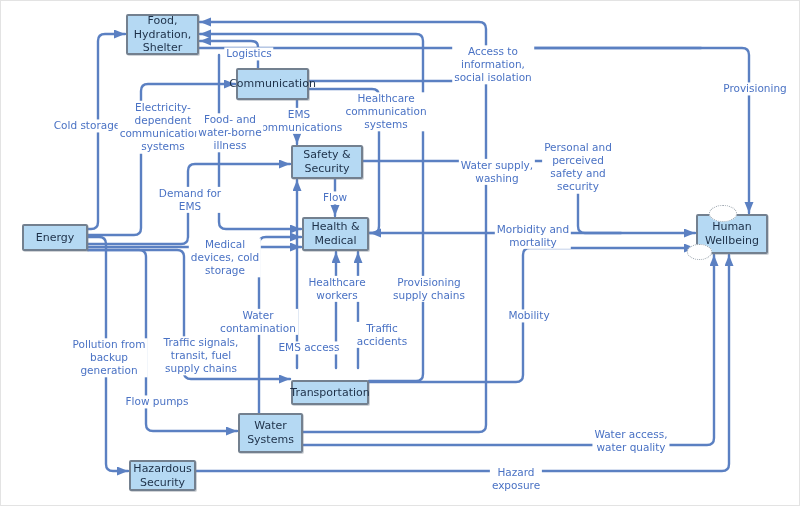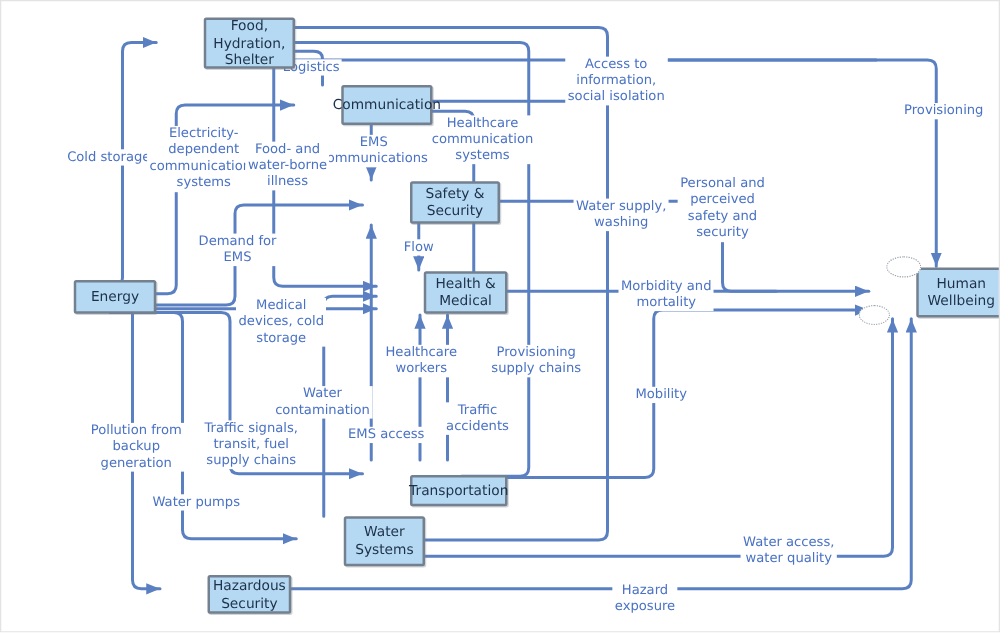--- a/index.html
+++ b/index.html
@@ -14,21 +14,20 @@
     white-space:pre-line;text-align:center;
     font-size:10.5px;line-height:1.25;color:#4a72c4;
     background:#ffffff;padding:0 2px;z-index:2;font-weight:400;
   }
   .box{
     position:absolute;display:flex;align-items:center;justify-content:center;
     background:#b5d9f3;border:2px solid #73808f;border-radius:2px;
     font-size:11px;line-height:1.25;color:#1d3048;text-align:center;
     white-space:pre-line;z-index:3;box-sizing:border-box;
     box-shadow:1px 1px 0 rgba(120,130,140,.35);
-    margin-left:37px;
   }
   .cloud{
     position:absolute;background:#ffffff;border:1.6px dotted #9aa4ad;
     border-radius:50%;z-index:4;
   }
 </style>
 </head>
 <body>
 
 <div id="canvas">
@@ -110,21 +109,21 @@
 perceived
 safety and
 security</div>
   <div class="lbl" style="left:630px;top:440px">Water access,
 water quality</div>
   <div class="lbl" style="left:515px;top:478px">Hazard
 exposure</div>
   <div class="lbl" style="left:200px;top:355px">Traffic signals,
 transit, fuel
 supply chains</div>
-  <div class="lbl" style="left:156px;top:401px">Water pumps</div>
+  <div class="lbl" style="left:156px;top:401px">Flow pumps</div>
   <div class="lbl" style="left:108px;top:357px">Pollution from
 backup
 generation</div>
 
   <div class="box" style="left:21px;top:223px;width:66px;height:27px">Energy</div>
   <div class="box" style="left:125px;top:13px;width:73px;height:41px">Food,
 Hydration,
 Shelter</div>
   <div class="box" style="left:235px;top:67px;width:73px;height:32px">Communication</div>
   <div class="box" style="left:290px;top:144px;width:72px;height:34px">Safety &amp;

